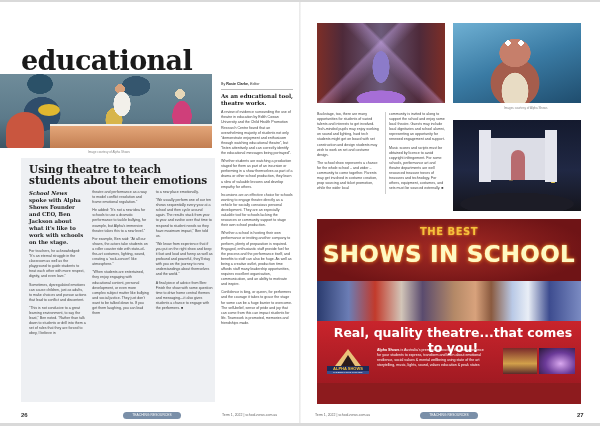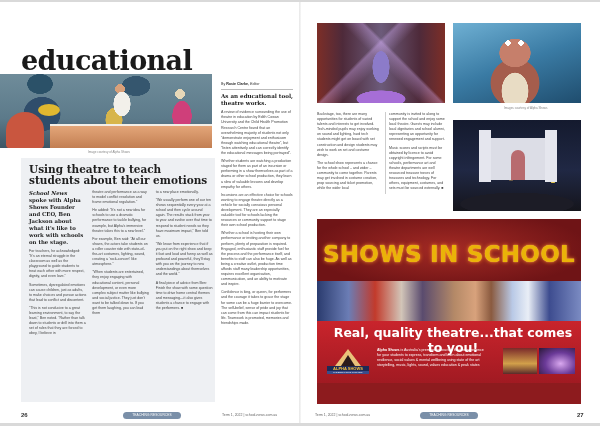--- a/index.html
+++ b/index.html
@@ -75,21 +75,21 @@
   .p-castle .gate { position: absolute; left: 58px; top: 30px; width: 14px; height: 30px; background: #b86b6f; border-radius: 7px 7px 0 0; }
 
   .rcol { position: absolute; top: 110px; width: 62px; font-size: 3.6px; line-height: 5.1px; color: #444; }
   .rcol p { margin-bottom: 3px; }
   .rcol1 { left: 16px; }
   .rcol2 { left: 84px; border-left: 0.5px solid #ccc; padding-left: 3px; }
 
   .ad { position: absolute; left: 16px; top: 217px; width: 264px; height: 185px; background: #8d1b1e; overflow: hidden; }
   .ad-top { position: absolute; left: 0; top: 0; width: 100%; height: 62px; background: radial-gradient(ellipse 140px 40px at 132px 30px, #a42a24, #6f1416); }
   .ad-best { position: absolute; top: 7px; width: 100%; text-align: center; font-family: "DejaVu Sans", sans-serif; font-weight: bold; font-size: 10px; color: #f5c23c; text-shadow: 0 0 3px #ff9c2a; letter-spacing: 0.5px; }
-  .ad-shows { position: absolute; top: 22px; width: 100%; text-align: center; font-family: "DejaVu Sans", sans-serif; font-weight: bold; font-size: 23px; color: #eab308; text-shadow: 0 0 4px #ff8a1c, 0 0 1px #fff2b5; letter-spacing: 0.3px; line-height: 26px; }
+  .ad-shows { position: absolute; top: 22px; width: 100%; text-align: center; font-family: "DejaVu Sans", sans-serif; font-weight: bold; font-size: 23px; color: #fef9c3; text-shadow: 0 0 4px #ff8a1c, 0 0 1px #fff2b5; letter-spacing: 0.3px; line-height: 26px; }
   .ad-strip { position: absolute; top: 62px; left: 0; width: 100%; height: 40px;
     background: linear-gradient(90deg, #2a3b6e 0%, #6b7db5 12%, #c23a2b 22%, #d2c5b8 32%, #5a4b6e 40%, #b48967 52%, #d8a27c 60%, #8a5a3f 66%, #b9c9e6 74%, #e9eef6 80%, #3d4c8f 88%, #7b8bc2 100%); }
   .ad-tag { position: absolute; top: 106px; width: 100%; text-align: center; font-family: "DejaVu Sans", sans-serif; font-weight: bold; font-size: 12.5px; color: #fff; padding-left: 8px; }
   .ad-body { position: absolute; left: 0; top: 102px; width: 100%; height: 62px; background: linear-gradient(180deg, #c9242c, #a11a22); z-index: 0; }
   .ad-tag { z-index: 2; }
   .ad-logo { position: absolute; left: 10px; top: 130px; width: 42px; height: 26px; z-index: 2; }
   .ad-logo .tri { position: absolute; left: 8px; top: 0; width: 0; height: 0; border-left: 13px solid transparent; border-right: 13px solid transparent; border-bottom: 17px solid #e9c27a; }
   .ad-logo .tri2 { position: absolute; left: 14px; top: 6px; width: 0; height: 0; border-left: 7px solid transparent; border-right: 7px solid transparent; border-bottom: 11px solid #2a1a1a; }
   .ad-logo .name { position: absolute; left: 0; top: 17px; width: 42px; text-align: center; font-size: 4px; font-weight: bold; color: #f5c23c; background: #1e2a55; line-height: 5px; }
   .ad-logo .sub { position: absolute; left: 0; top: 22px; width: 42px; text-align: center; font-size: 2px; color: #fff; background: #3a4c8a; line-height: 3px; }
@@ -173,20 +173,21 @@
       <p>Backstage, too, there are many opportunities for students of varied talents and interests to get involved. Tech-minded pupils may enjoy working on sound and lighting, hard tech students might get on board with set construction and design students may wish to work on set and costume design.</p>
       <p>The school show represents a chance for the whole school – and wider – community to come together. Parents may get involved in costume creation, prop sourcing and ticket promotion, while the wider local</p>
     </div>
     <div class="rcol rcol2">
       <p>community is invited to along to support the school and enjoy some local theatre. Guests may include local dignitaries and school alumni, representing an opportunity for renewed engagement and support.</p>
       <p>Music scores and scripts must be obtained by licence to avoid copyright infringement. For some schools, performance art and theatre departments are well resourced treasure troves of treasures and technology. For others, equipment, costumes, and sets must be sourced externally. ■</p>
     </div>
 
     <div class="ad">
       <div class="ad-top"></div>
+      <div class="ad-best">THE BEST</div>
       <div class="ad-shows">SHOWS IN SCHOOL</div>
       <div class="ad-strip"></div>
       <div class="ad-body"></div>
       <div class="ad-tag">Real, quality theatre...that comes to you!</div>
       <div class="ad-logo">
         <div class="tri"></div>
         <div class="tri2"></div>
         <div class="name">ALPHA SHOWS</div>
         <div class="sub">THE BEST SHOWS IN SCHOOL</div>
       </div>

